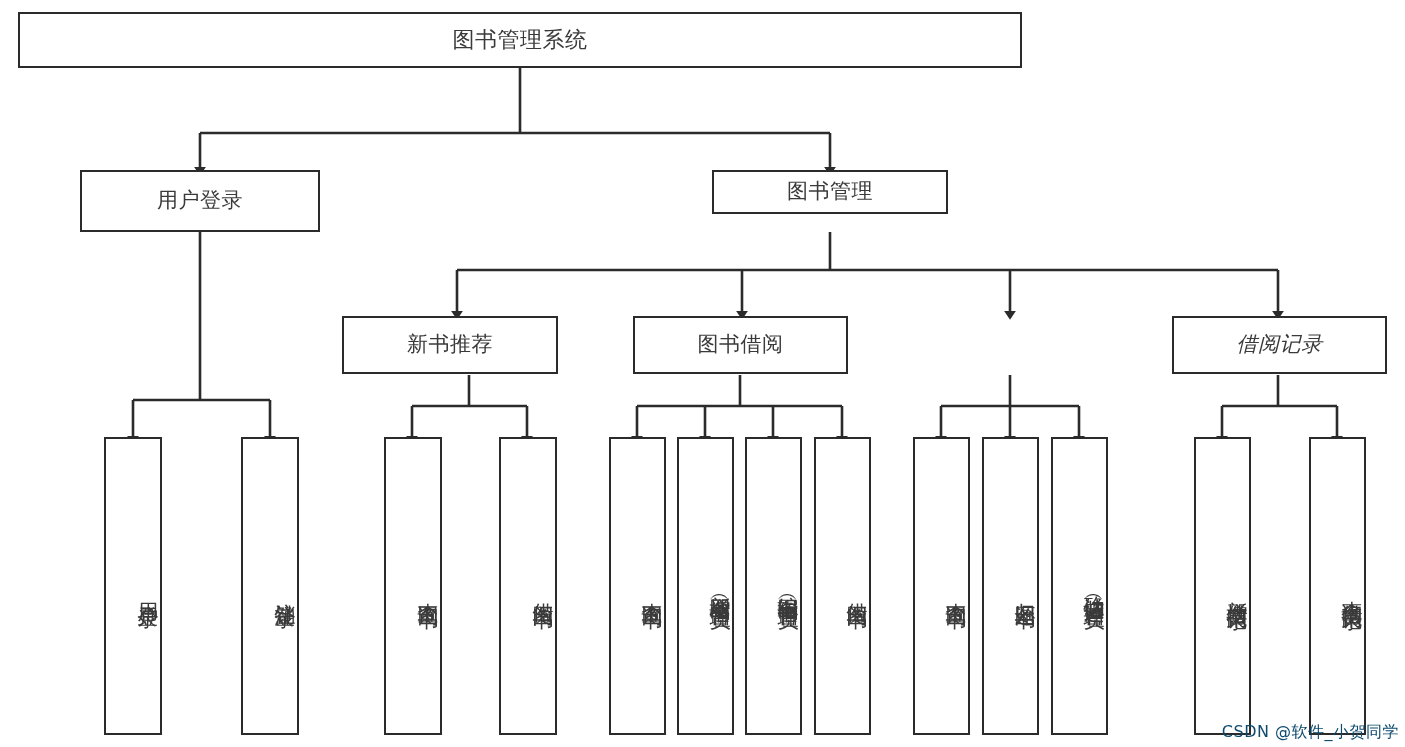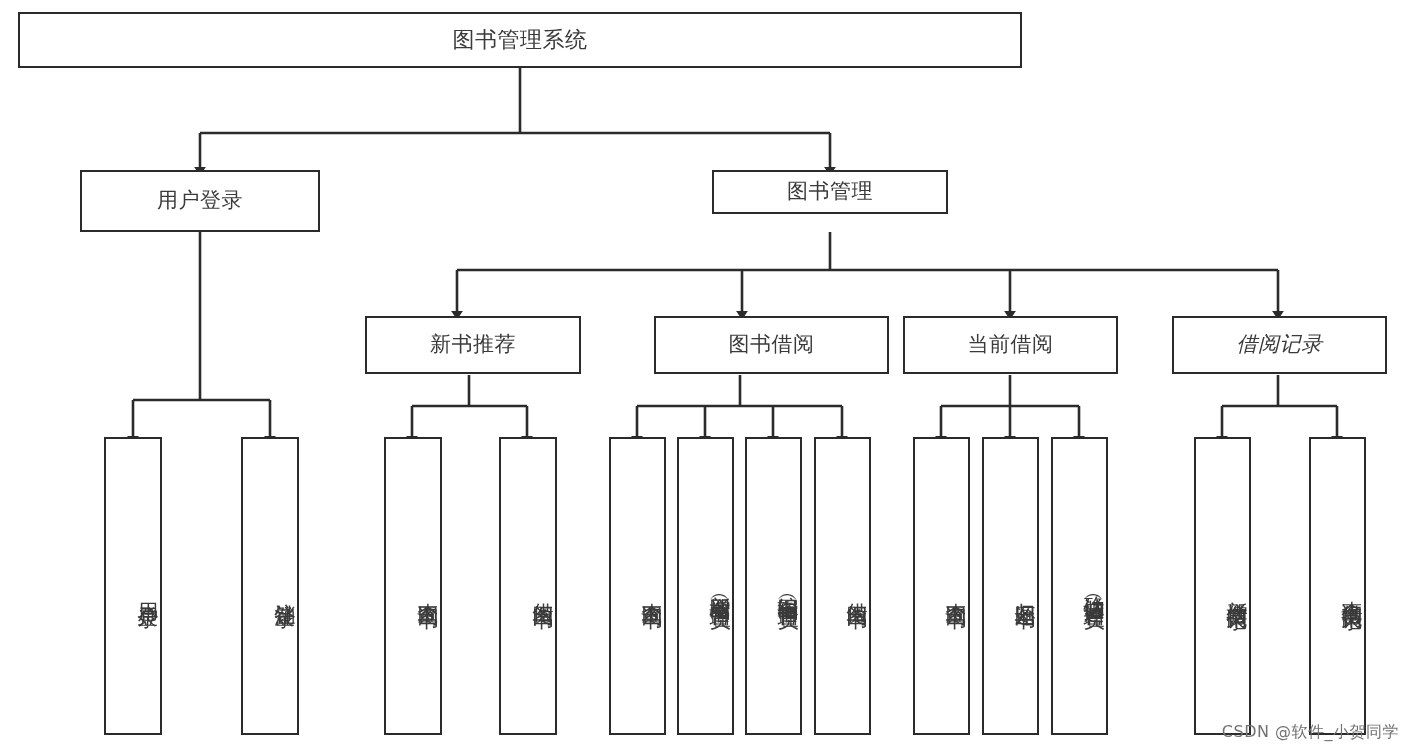--- a/index.html
+++ b/index.html
@@ -34,21 +34,21 @@
     align-items:flex-start;
     justify-content:center;
     letter-spacing:2px;
   }
   .node.vert.tall{padding-top:4px;}
 
   .watermark{
     position:absolute;
     right:6px;bottom:4px;
     font-size:16px;
-    color:#737373;
+    color:#0c4a6e;
     letter-spacing:0.5px;
     white-space:nowrap;
     font-family:"DejaVu Sans","Liberation Sans",sans-serif;
     margin-left:20px;
   }
 </style>
 </head>
 <body>
 
 <div id="canvas">
@@ -107,28 +107,25 @@
     <span>图书管理系统</span>
   </div>
 
   <div class="node horiz" style="left:80px;top:170px;width:240px;height:62px;">
     <span>用户登录</span>
   </div>
   <div class="node horiz" style="left:712px;top:170px;width:236px;height:44px;">
     <span>图书管理</span>
   </div>
 
-  <div class="node horiz" style="left:365px;top:316px;width:216px;height:58px;">
+  <div class="node horiz" style="left:342px;top:316px;width:216px;height:58px;">
     <span>新书推荐</span>
   </div>
-  <div class="node horiz" style="left:633px;top:316px;width:235px;height:58px;margin-left:21px;">
+  <div class="node horiz" style="left:633px;top:316px;width:215px;height:58px;">
     <span>图书借阅</span>
-  </div>
-  <div class="node horiz" style="left:903px;top:316px;width:215px;height:58px;">
-    <span>当前借阅</span>
   </div>
   <div class="node horiz" style="left:1172px;top:316px;width:215px;height:58px;font-style:italic;">
     <span>借阅记录</span>
   </div>
 
   <div class="node vert" style="left:104px;top:437px;width:58px;height:298px;">
     <span>用户登录</span>
   </div>
   <div class="node vert" style="left:241px;top:437px;width:58px;height:298px;">
     <span>注销登录</span>

